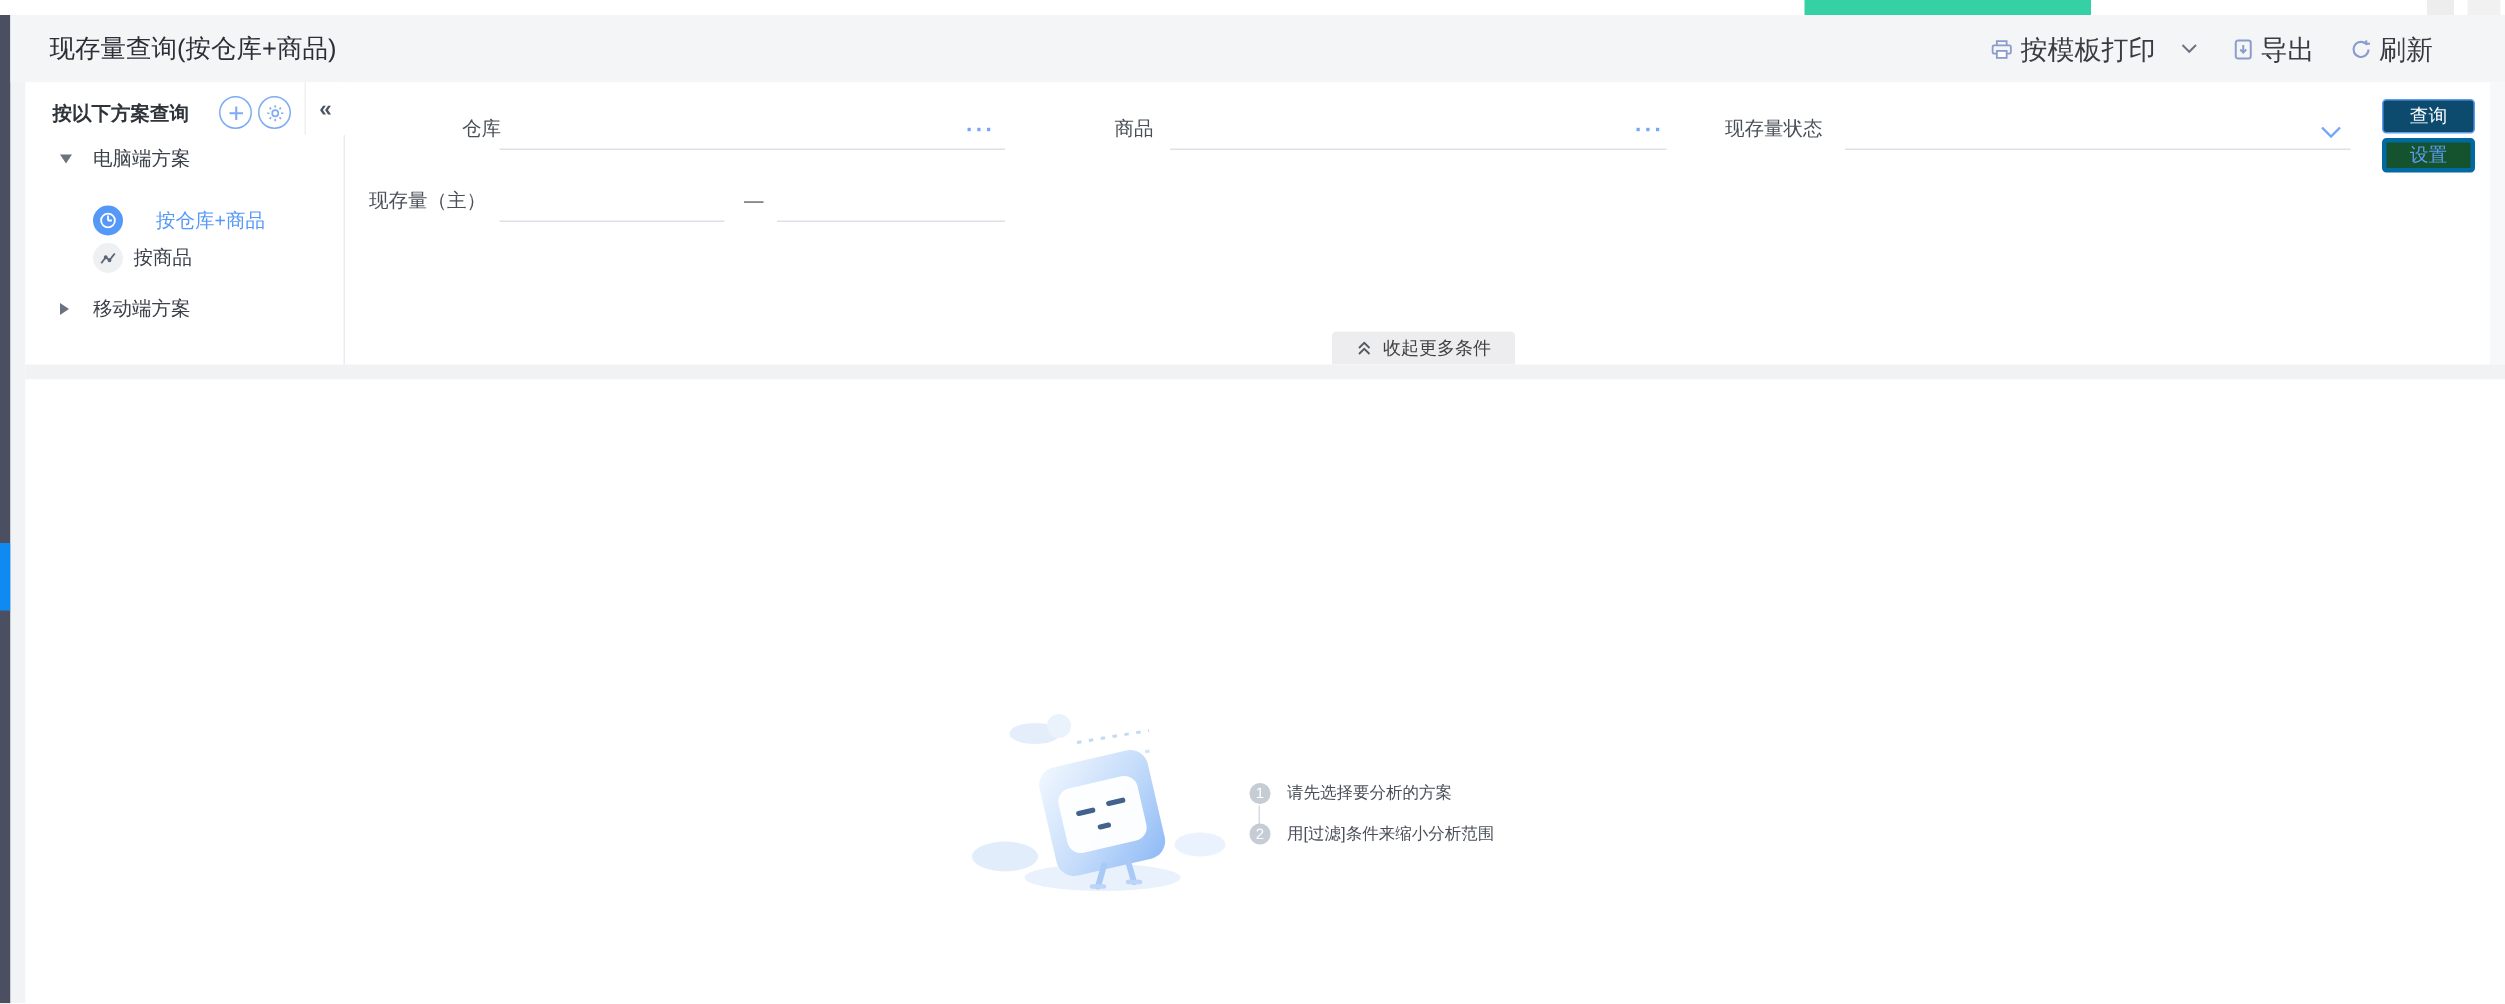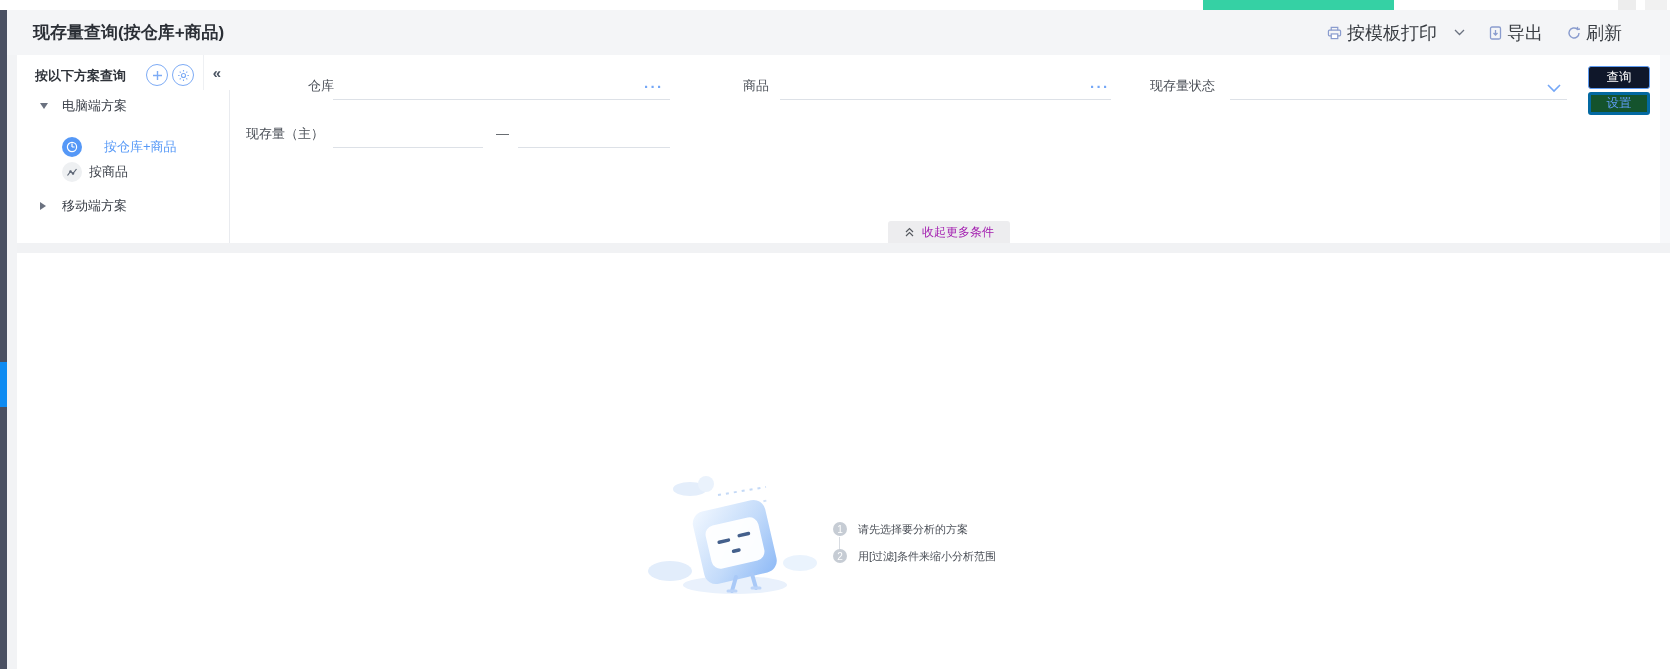--- a/index.html
+++ b/index.html
@@ -13,21 +13,21 @@
   .ghost-tab1 { position:absolute; left:1618px; top:0; width:18px; height:10px; background:#ededed; }
   .ghost-tab2 { position:absolute; left:1645px; top:0; width:22px; height:10px; background:#f1f1f1; }
 
   
   .rail { position:absolute; left:0; top:10px; width:7px; height:659px; background:#4a5062; }
   .rail-active { position:absolute; left:0; top:352px; width:7px; height:45px; background:#0e8bf2; }
   .rail-gap { position:absolute; left:7px; top:10px; width:10px; height:659px; background:#f2f3f5; }
 
   
   .title-bar { position:absolute; left:7px; top:10px; width:1663px; height:45px; background:#f4f5f7; }
-  .page-title { position:absolute; left:26px; top:0; height:45px; line-height:45px; font-size:17px; font-weight:700; color:#2b2f36; }
+  .page-title { position:absolute; left:26px; top:0; height:45px; line-height:45px; font-size:17px; font-weight:400; color:#2b2f36; }
   .toolbar { position:absolute; right:48px; top:0; height:45px; display:flex; align-items:center; gap:24px; font-size:18px; color:#383c42; }
   .tool { display:flex; align-items:center; gap:5px; cursor:pointer; }
   .tool svg { display:block; }
   .tool .chev { margin-left:12px; }
 
   
   .sidebar { position:absolute; left:17px; top:55px; width:213px; height:188px; background:#fff; border-right:1px solid #e9ebef; }
   .sidebar-header { position:absolute; left:35px; top:67px; font-size:13px; font-weight:bold; color:#2f333a; }
   .circle-btn { position:absolute; width:22px; height:22px; border-radius:50%; border:1px solid #7dabf5; top:64px; display:flex; align-items:center; justify-content:center; cursor:pointer; background:#fff; }
   .circle-btn.plus { left:146px; }
@@ -43,25 +43,25 @@
   .tree-row.selected { color:#5598f7;gap:15px; }
 
   
   .filter-panel { position:absolute; left:230px; top:55px; width:1440px; height:188px; background:#fff; }
   .f-label { position:absolute; font-size:13px; color:#4a4f57; line-height:16px; }
   .f-input { position:absolute; height:22px; border:none; border-bottom:1px solid #dde1e7; background:transparent; outline:none; font-size:13px; color:#333; padding:0 2px; }
   .dots { position:absolute; color:#74a7f7; font-size:15px; font-weight:bold; letter-spacing:1.5px; line-height:14px; cursor:pointer; }
   .dd-chev { position:absolute; cursor:pointer; }
   .range-sep { position:absolute; font-size:13px; color:#55595f; }
   .btn { position:absolute; left:1588px; width:62px; height:23px; border-radius:3px; font-size:12.5px; display:flex; align-items:center; justify-content:center; cursor:pointer; }
-  .btn-query { top:66px; background:#0f172a; color:#fff; border:1px solid #5e9bf2; }
+  .btn-query { top:66px; background:#0c4a6e; color:#fff; border:1px solid #5e9bf2; }
   .btn-settings { top:92px; background:#14532d; color:#5e9bf2; border:3px solid #0369a1; }
   .right-strip { position:absolute; left:1660px; top:55px; width:10px; height:188px; background:#f7f8fa; }
 
-  .collapse-tab { position:absolute; left:888px; top:221px; width:122px; height:22px; background:#ededef; border-radius:3px 3px 0 0; display:flex; align-items:center; justify-content:center; gap:7px; font-size:12px; color:#a21caf; cursor:pointer; }
+  .collapse-tab { position:absolute; left:888px; top:221px; width:122px; height:22px; background:#ededef; border-radius:3px 3px 0 0; display:flex; align-items:center; justify-content:center; gap:7px; font-size:12px; color:#404040; cursor:pointer; }
 
   
   .gray-band { position:absolute; left:17px; top:243px; width:1653px; height:10px; background:#f1f2f4; }
   .content { position:absolute; left:17px; top:253px; width:1653px; height:416px; background:#fff; }
   .illustration { position:absolute; left:623px; top:200px; }
   .step-circle { position:absolute; width:14px; height:14px; border-radius:50%; background:#c6ccd4; color:#fff; font-size:10px; display:flex; align-items:center; justify-content:center; }
   .step-text { position:absolute; font-size:11px; color:#4a4f57; line-height:16px; }
   .step-line { position:absolute; width:1px; background:#d8dce2; }
 </style>
 </head>

